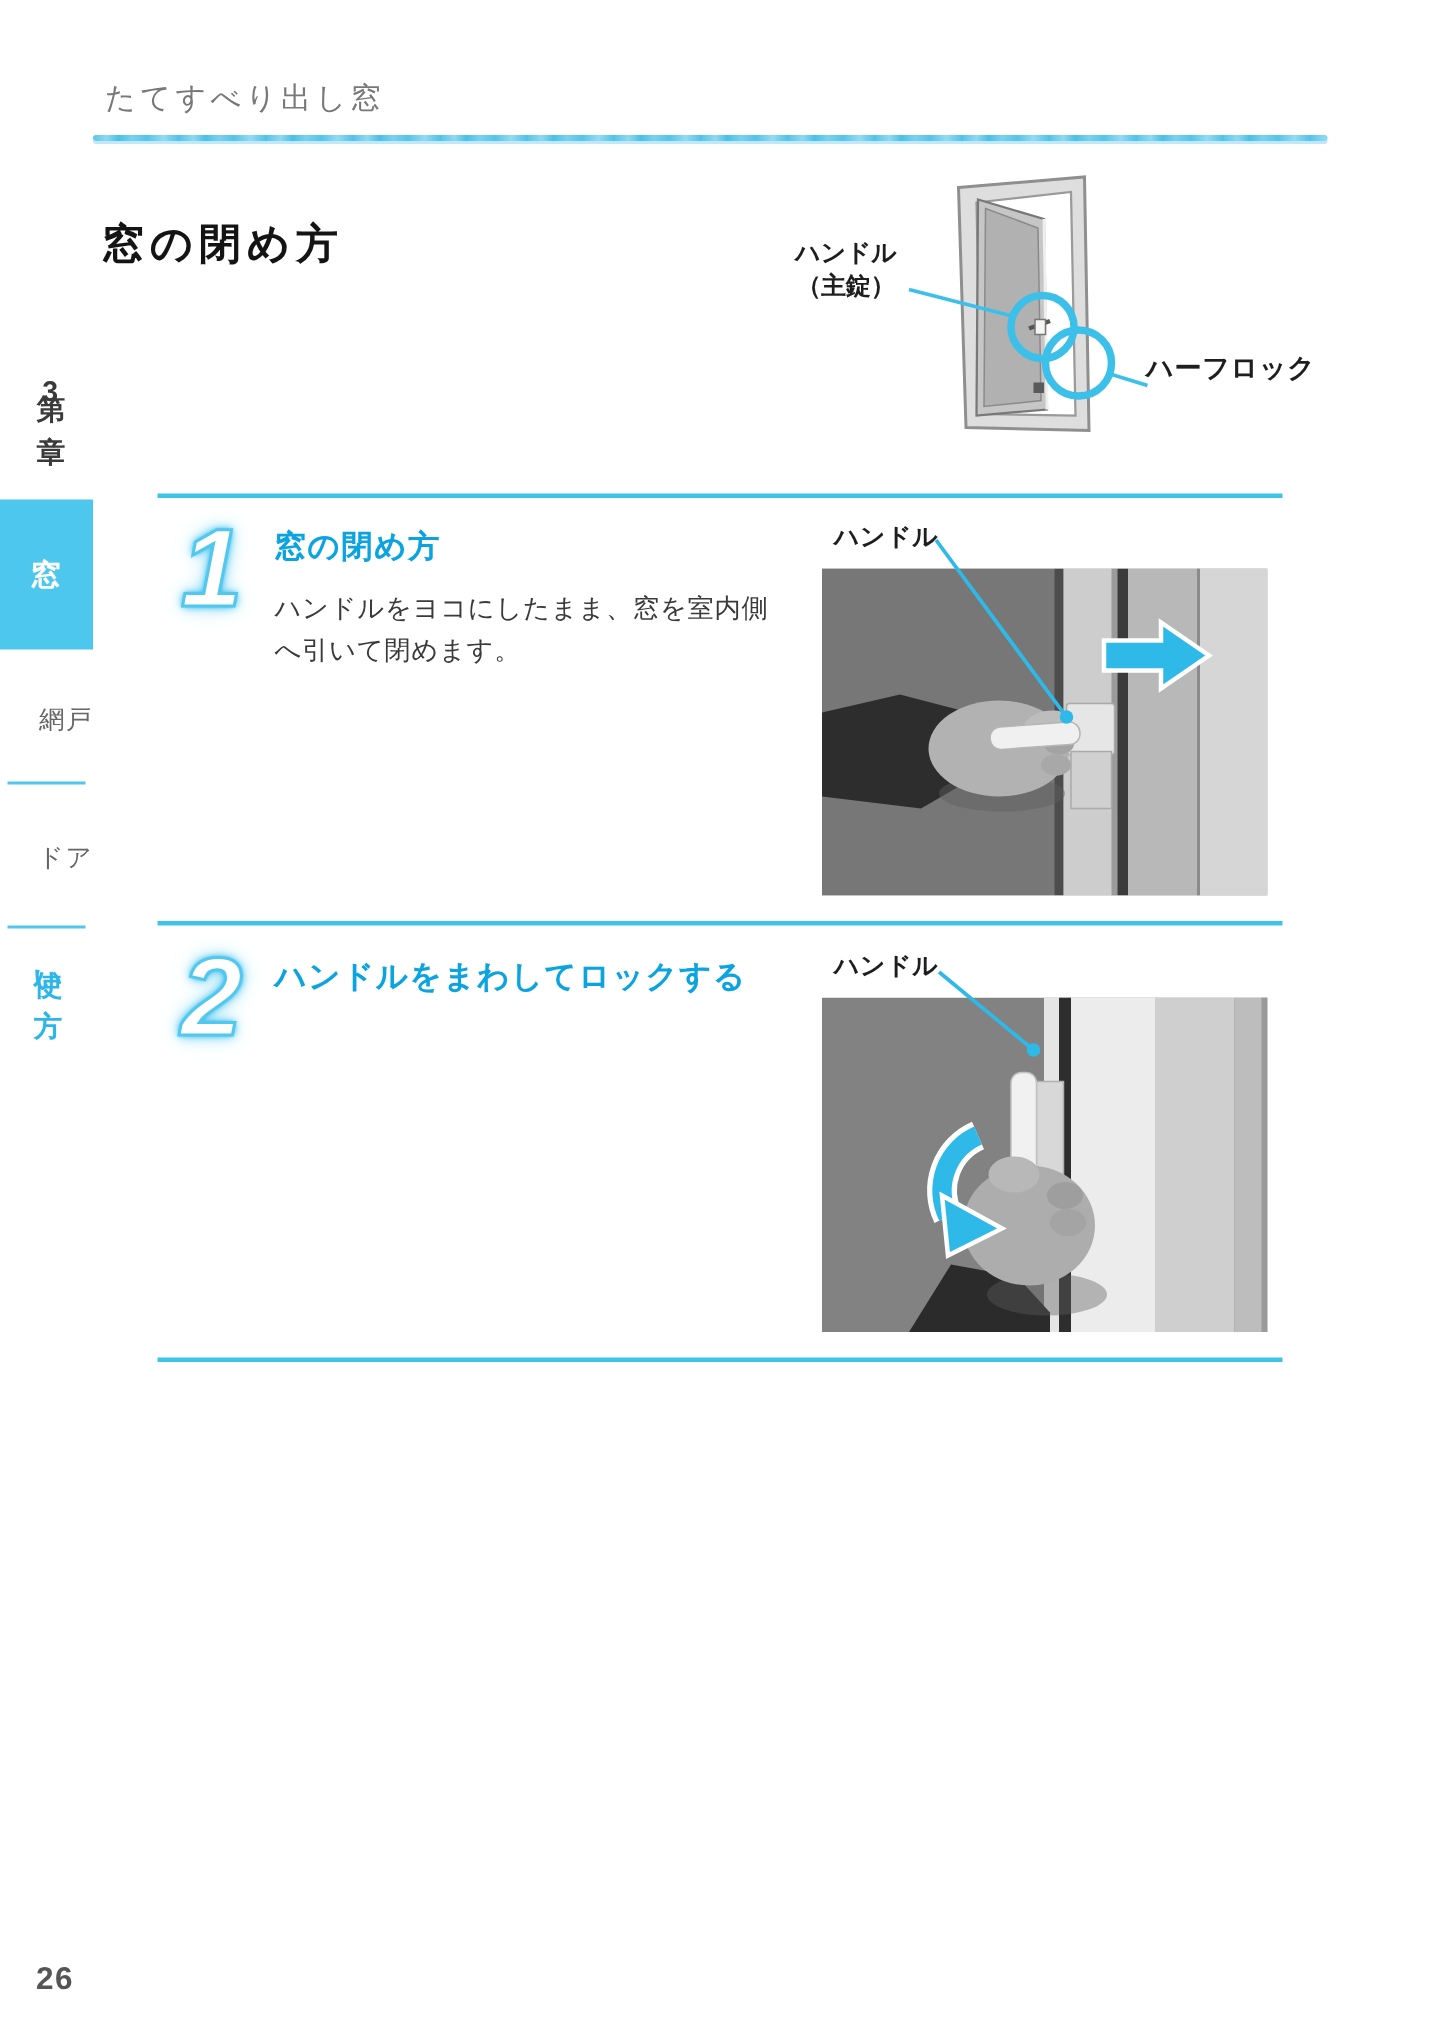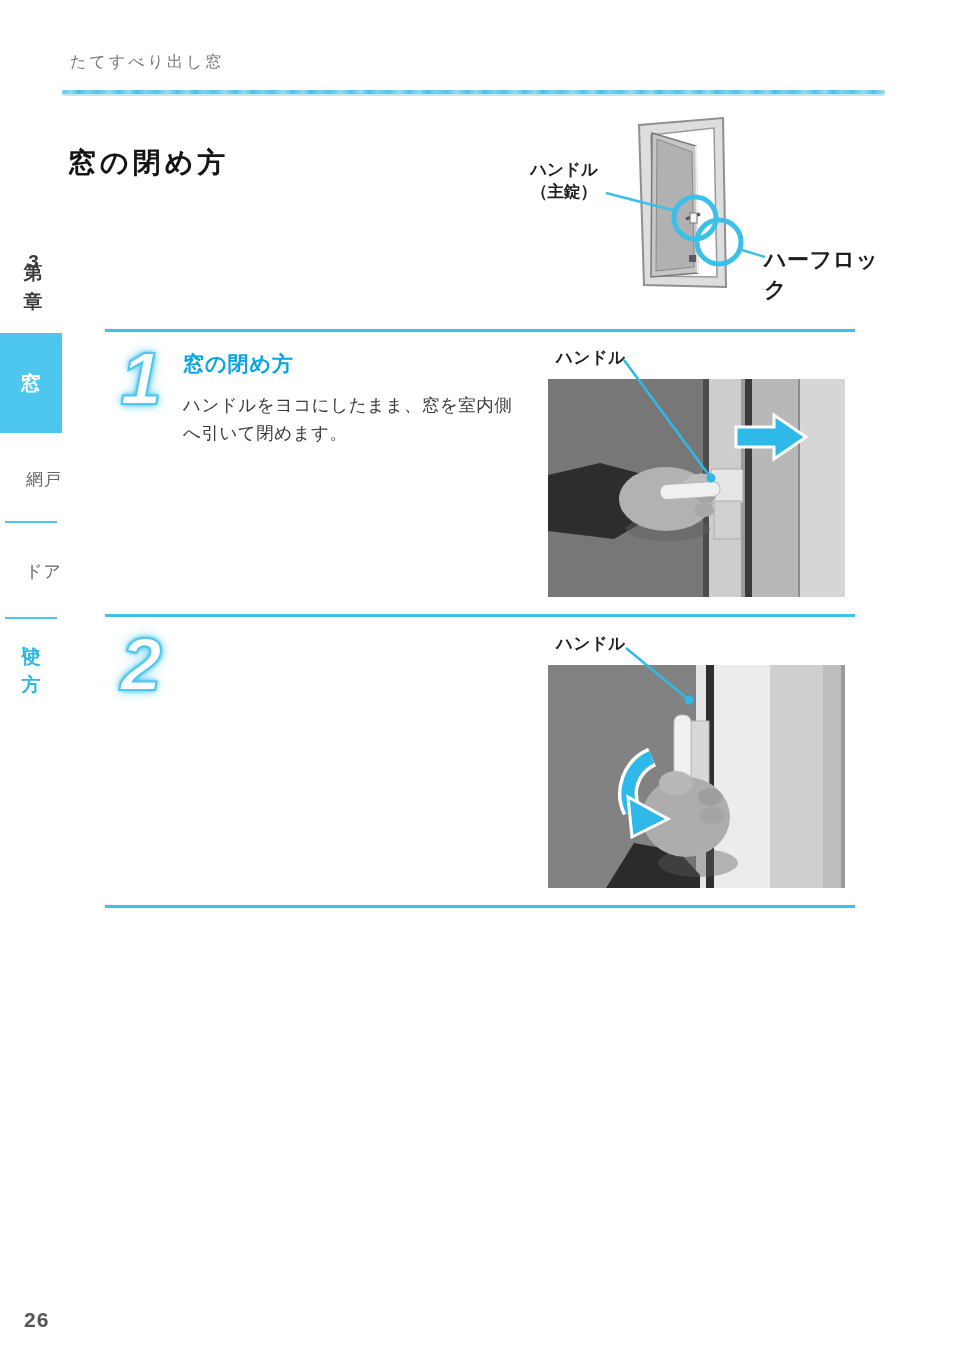--- a/index.html
+++ b/index.html
@@ -6,21 +6,21 @@
   html,body { background:#ffffff; }
   .page {
     position:relative; width:960px; height:1358px; margin:0 auto;
     background:#ffffff; overflow:hidden;
     font-family:"Liberation Sans","DejaVu Sans",sans-serif;
     color:#333;
   }
   
   .doc-header-label{
     position:absolute; left:70px; top:52px;
-    font-size:16px; color:#787878; letter-spacing:3px;
+    font-size:20px; color:#787878; letter-spacing:3px;
   }
   .brush-line{
     position:absolute; left:62px; top:90px; width:823px; height:4px;
     border-radius:2px;
     background:repeating-linear-gradient(90deg,
       #5ac6ea 0px,#8ed9f1 9px,#49c0e8 17px,#79d2ef 26px,#54c4ea 36px,#93dbf2 47px,#4cc1e9 58px);
     box-shadow:0 2px 0 rgba(120,205,238,.45);
   }
   .page-title{
     position:absolute; left:68px; top:112px;
@@ -54,22 +54,22 @@
     font-size:19px; font-weight:bold; color:#2eb6e9; letter-spacing:2px;
   }
   
   .diagram-wrap{ position:absolute; left:510px; top:105px; width:370px; height:200px; }
   .diagram-svg{ position:absolute; left:0; top:0; }
   .diag-label-handle{
     position:absolute; left:8px; top:53px; width:92px;
     font-size:16.5px; color:#1e1e1e; text-align:center; line-height:1.35; font-weight:bold;
   }
   .diag-label-halflock{
-    position:absolute; left:254px; top:140px;
-    font-size:22px; color:#1e1e1e; font-weight:bold; letter-spacing:.5px;
+    position:absolute; left:254px; top:128px;
+    font-size:18px; color:#1e1e1e; font-weight:bold; letter-spacing:.5px;
   }
   
   .rule{ position:absolute; left:105px; width:750px; height:3px; background:#3fc3ea; }
   .rule.r1{ top:329px; } .rule.r2{ top:614px; } .rule.r3{ top:905px; }
   .step-number{
     position:absolute; left:106px; width:70px; text-align:center;
     font-size:74px; font-weight:900; font-style:italic; color:#ffffff;
     -webkit-text-stroke:2px #53c8ee;
     text-shadow:0 0 2px #29b6e8,0 0 4px #29b6e8,0 0 8px #6fd2f1,0 0 14px #a5e3f7;
     line-height:1;
@@ -185,20 +185,21 @@
 
       <polygon points="188,48 226,48 226,36 258,58 226,80 226,68 188,68" fill="#2fb9e9" stroke="#ffffff" stroke-width="3"></polygon>
     </svg>
     <svg class="fig-leader" width="297" height="253" viewBox="0 0 297 253">
       <line x1="76" y1="16" x2="163" y2="134" stroke="#2fb9e9" stroke-width="2.5"></line>
       <circle cx="163" cy="134" r="4.5" fill="#2fb9e9"></circle>
     </svg>
   </div>
 
   <div class="step-number n2">2</div>
+  <div class="step-heading h2">ハンドルをまわしてロックする</div>
 
   <div class="figure f2">
     <span class="fig-label">ハンドル</span>
     <svg class="fig-photo" width="297" height="223" viewBox="0 0 297 223">
       <rect x="0" y="0" width="297" height="223" fill="#828282"></rect>
       <rect x="148" y="0" width="10" height="223" fill="#e5e5e5"></rect>
       <rect x="158" y="0" width="8" height="223" fill="#2e2e2e"></rect>
       <rect x="166" y="0" width="56" height="223" fill="#ececec"></rect>
       <rect x="222" y="0" width="53" height="223" fill="#cfcfcf"></rect>
       <rect x="275" y="0" width="22" height="223" fill="#bdbdbd"></rect>

